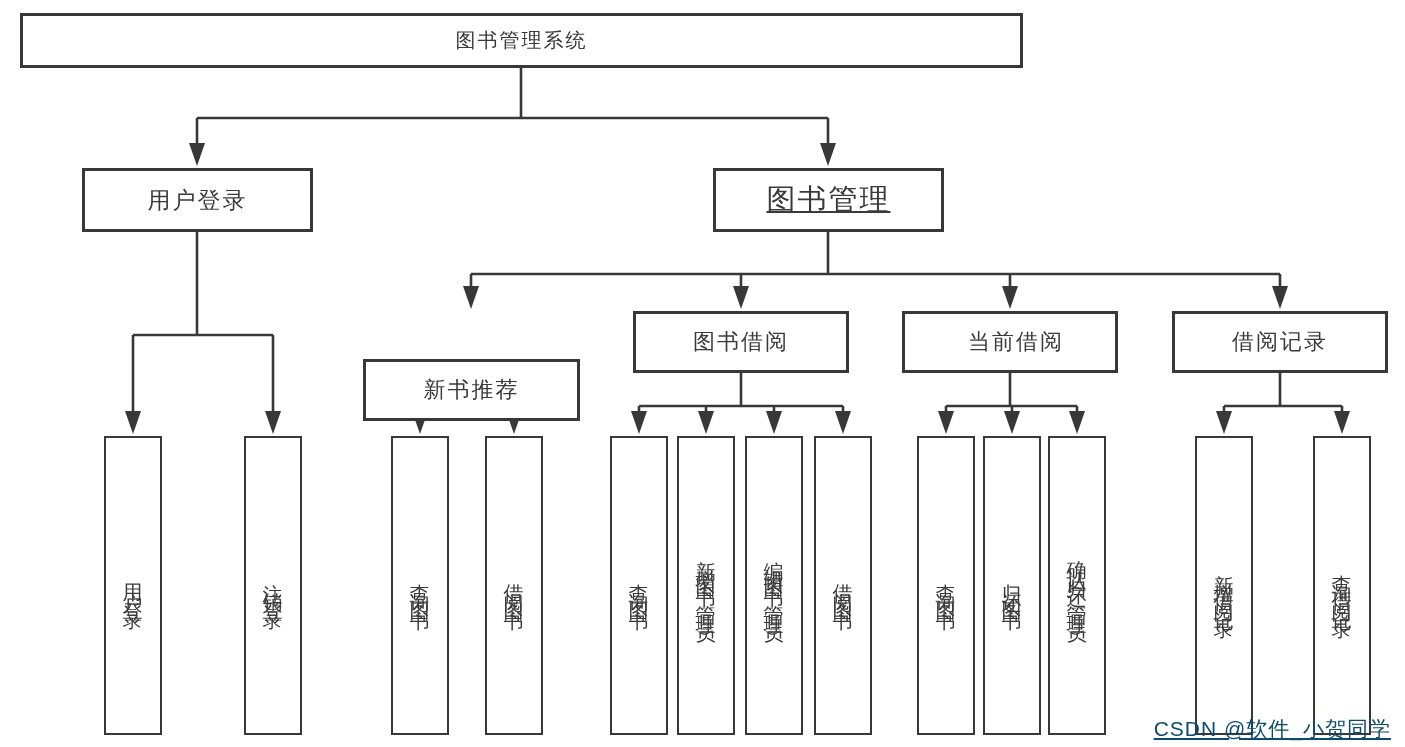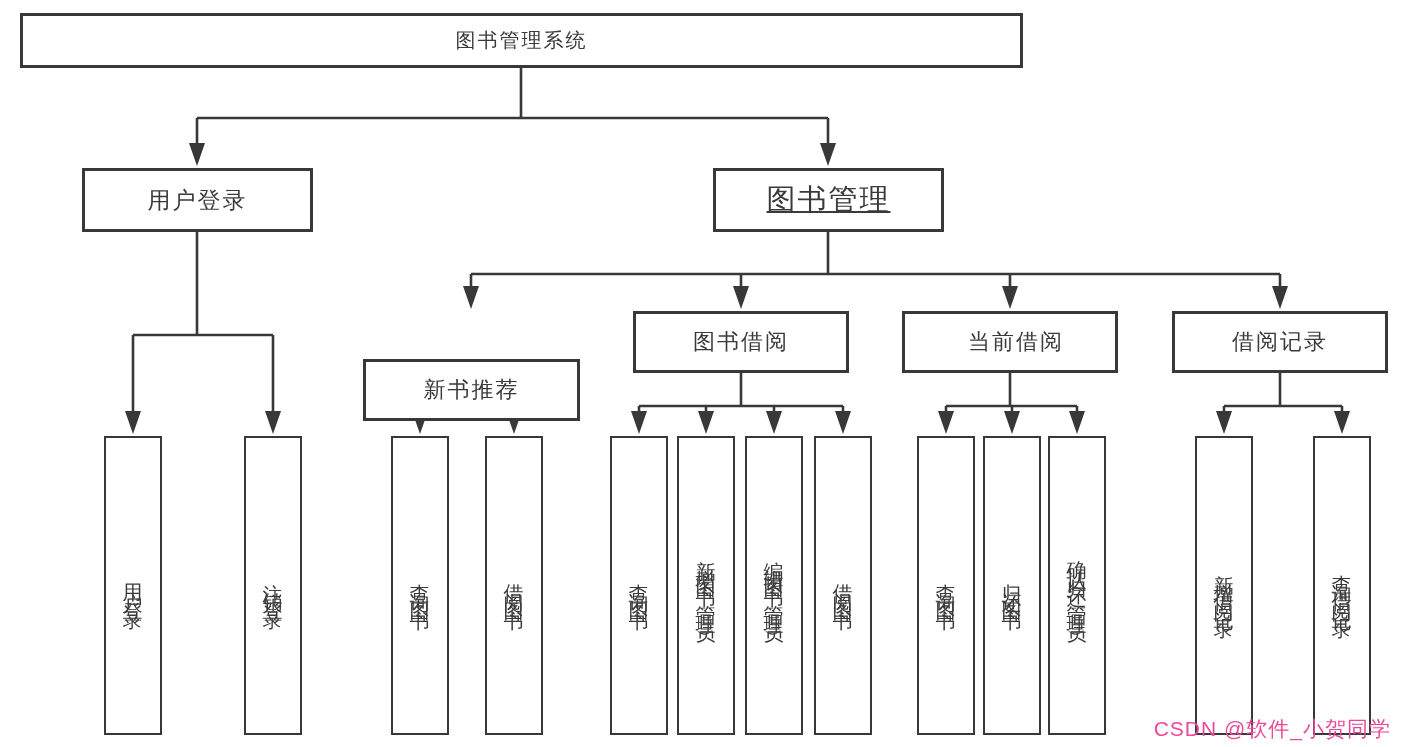--- a/index.html
+++ b/index.html
@@ -46,24 +46,25 @@
     letter-spacing: 9px;
     line-height: 1;
     white-space: nowrap;
   }
   .node-label { display: block; }
   #watermark {
     position: absolute;
     right: 14px;
     bottom: 4px;
     font-size: 21px;
-    color: #ec4899;
+    color: #0c4a6e;
     letter-spacing: 1px;
     z-index: 3;
     white-space: nowrap;
+    text-decoration: underline;
   }
 </style>
 </head>
 <body>
 
 <div id="stage">
   <svg id="wires" width="1405" height="747" viewBox="0 0 1405 747">
       <path d="M 521 68 L 521 118 M 197 118 L 828 118 M 197 118 L 197 152 M 828 118 L 828 152 " stroke="#383838" stroke-width="2.6" fill="none"></path>
       <polygon points="189,143 205,143 197,166" fill="#383838"></polygon>
       <polygon points="820,143 836,143 828,166" fill="#383838"></polygon>

